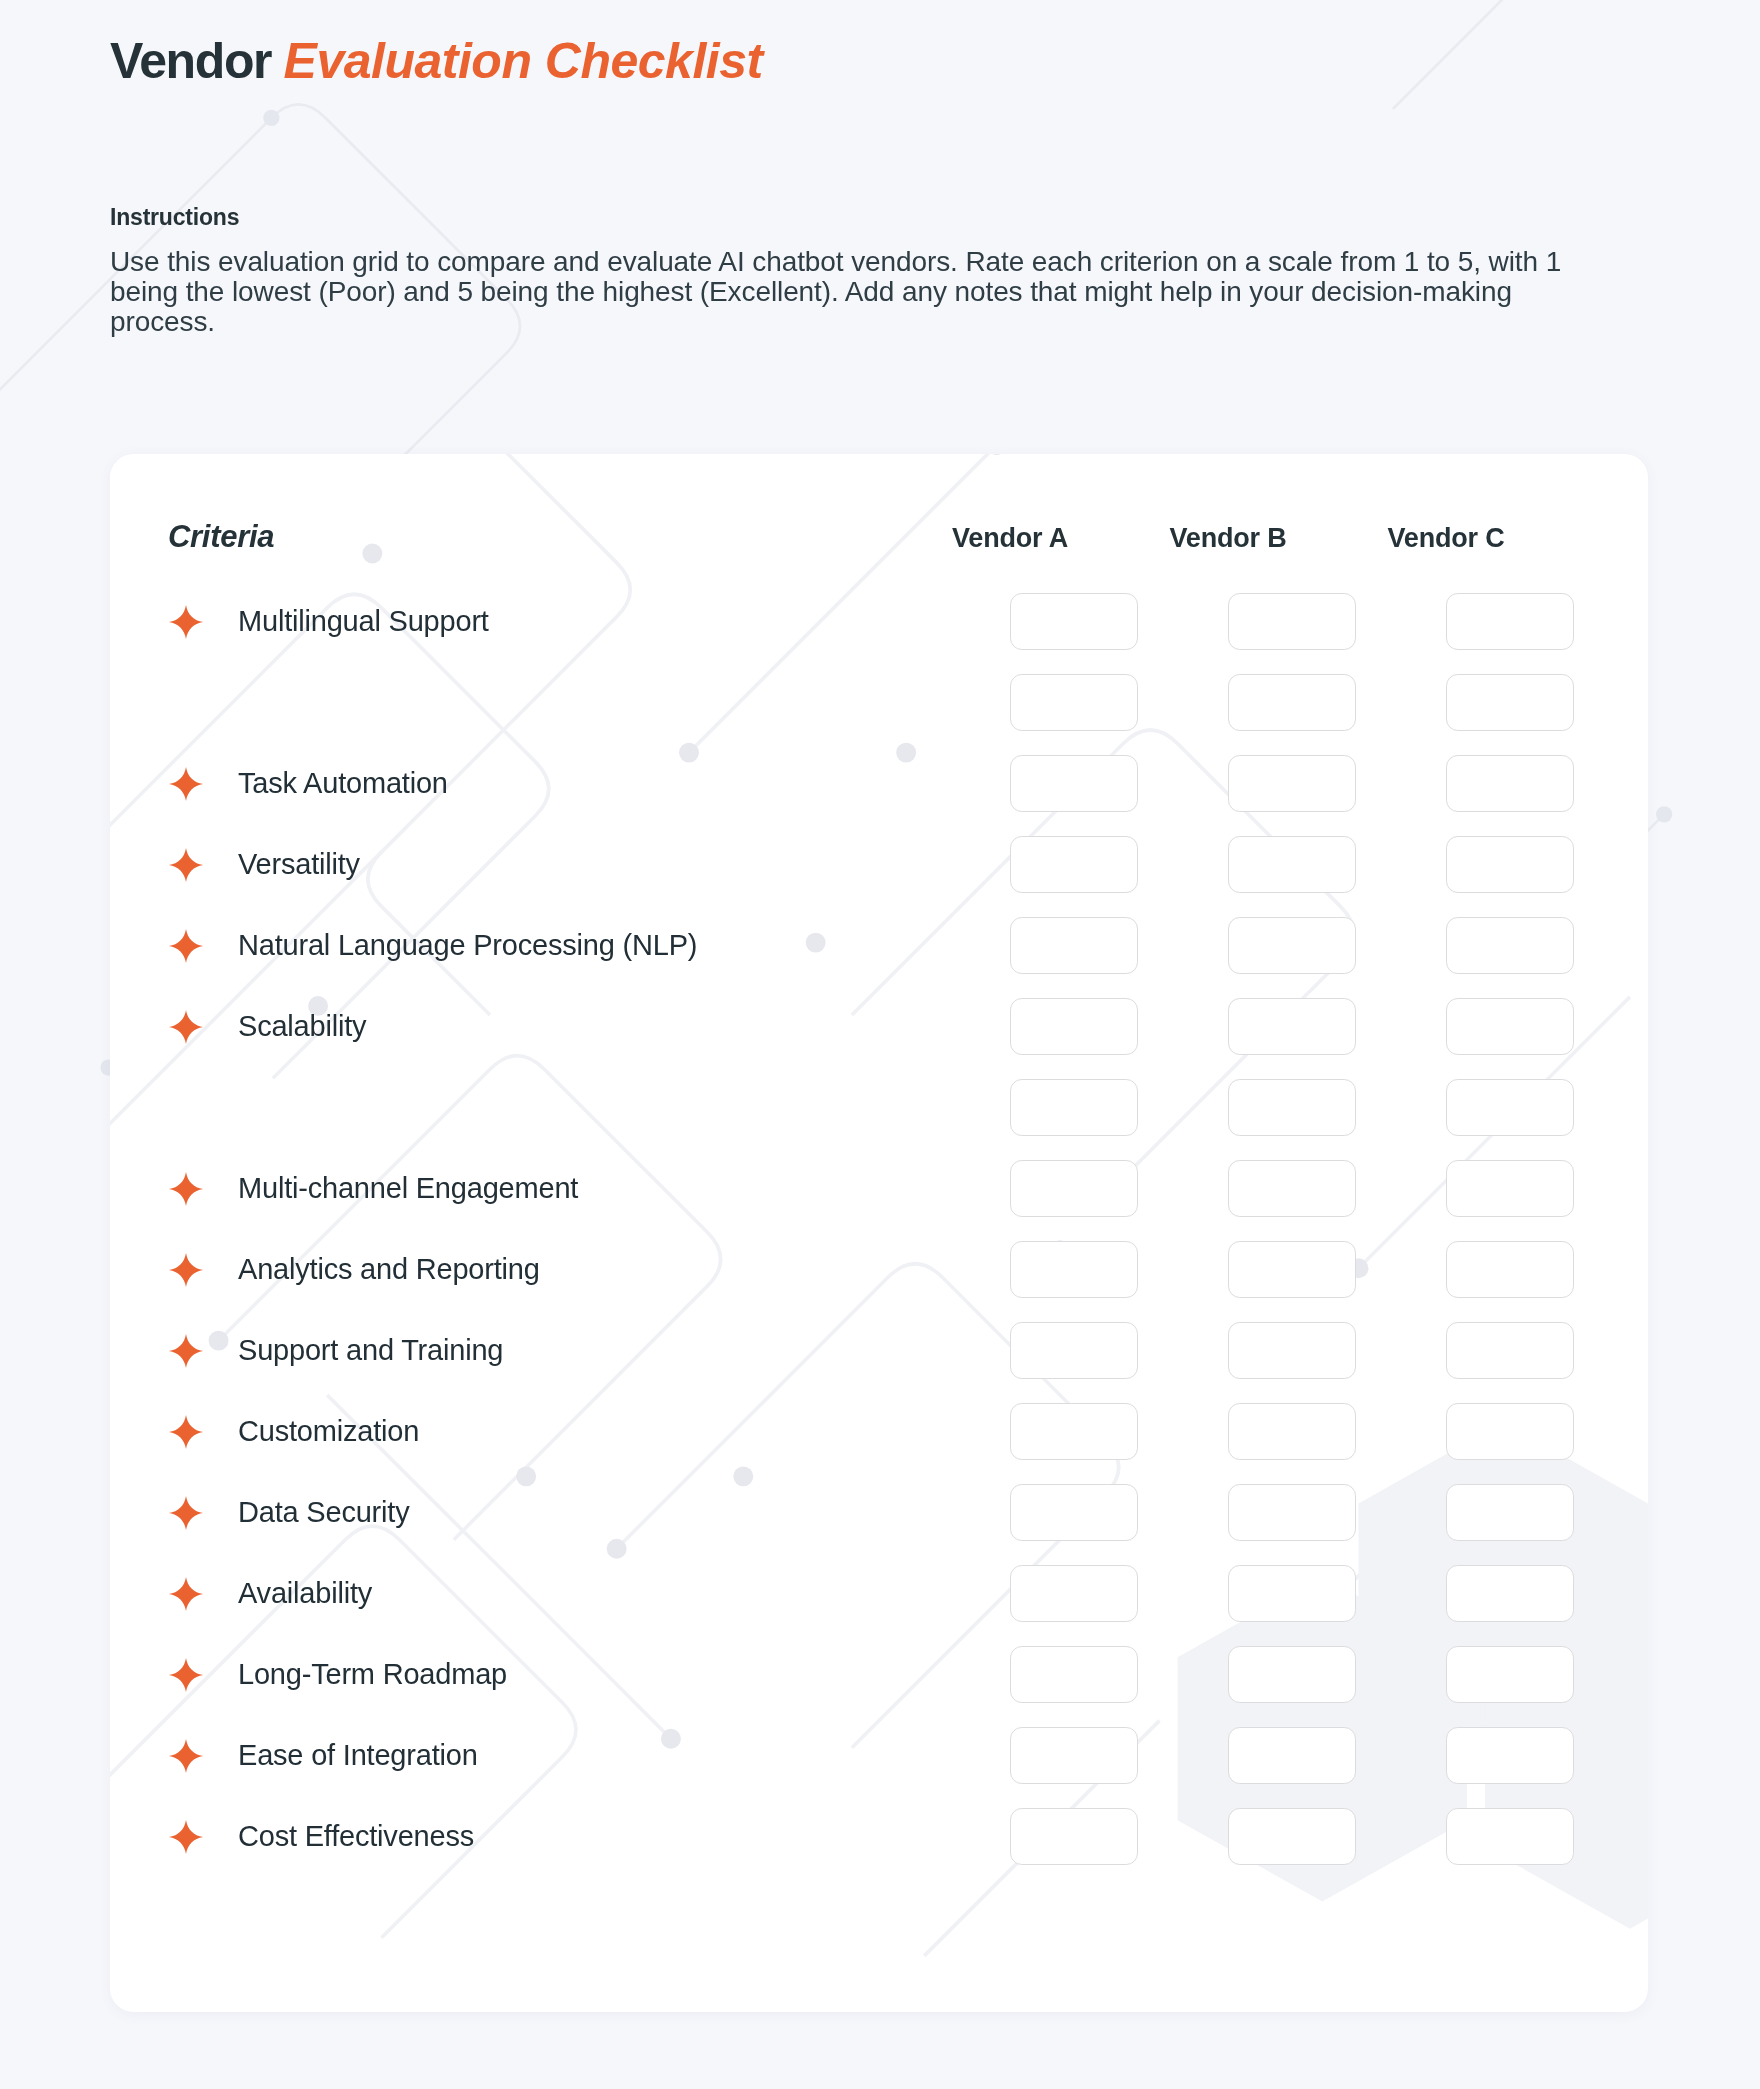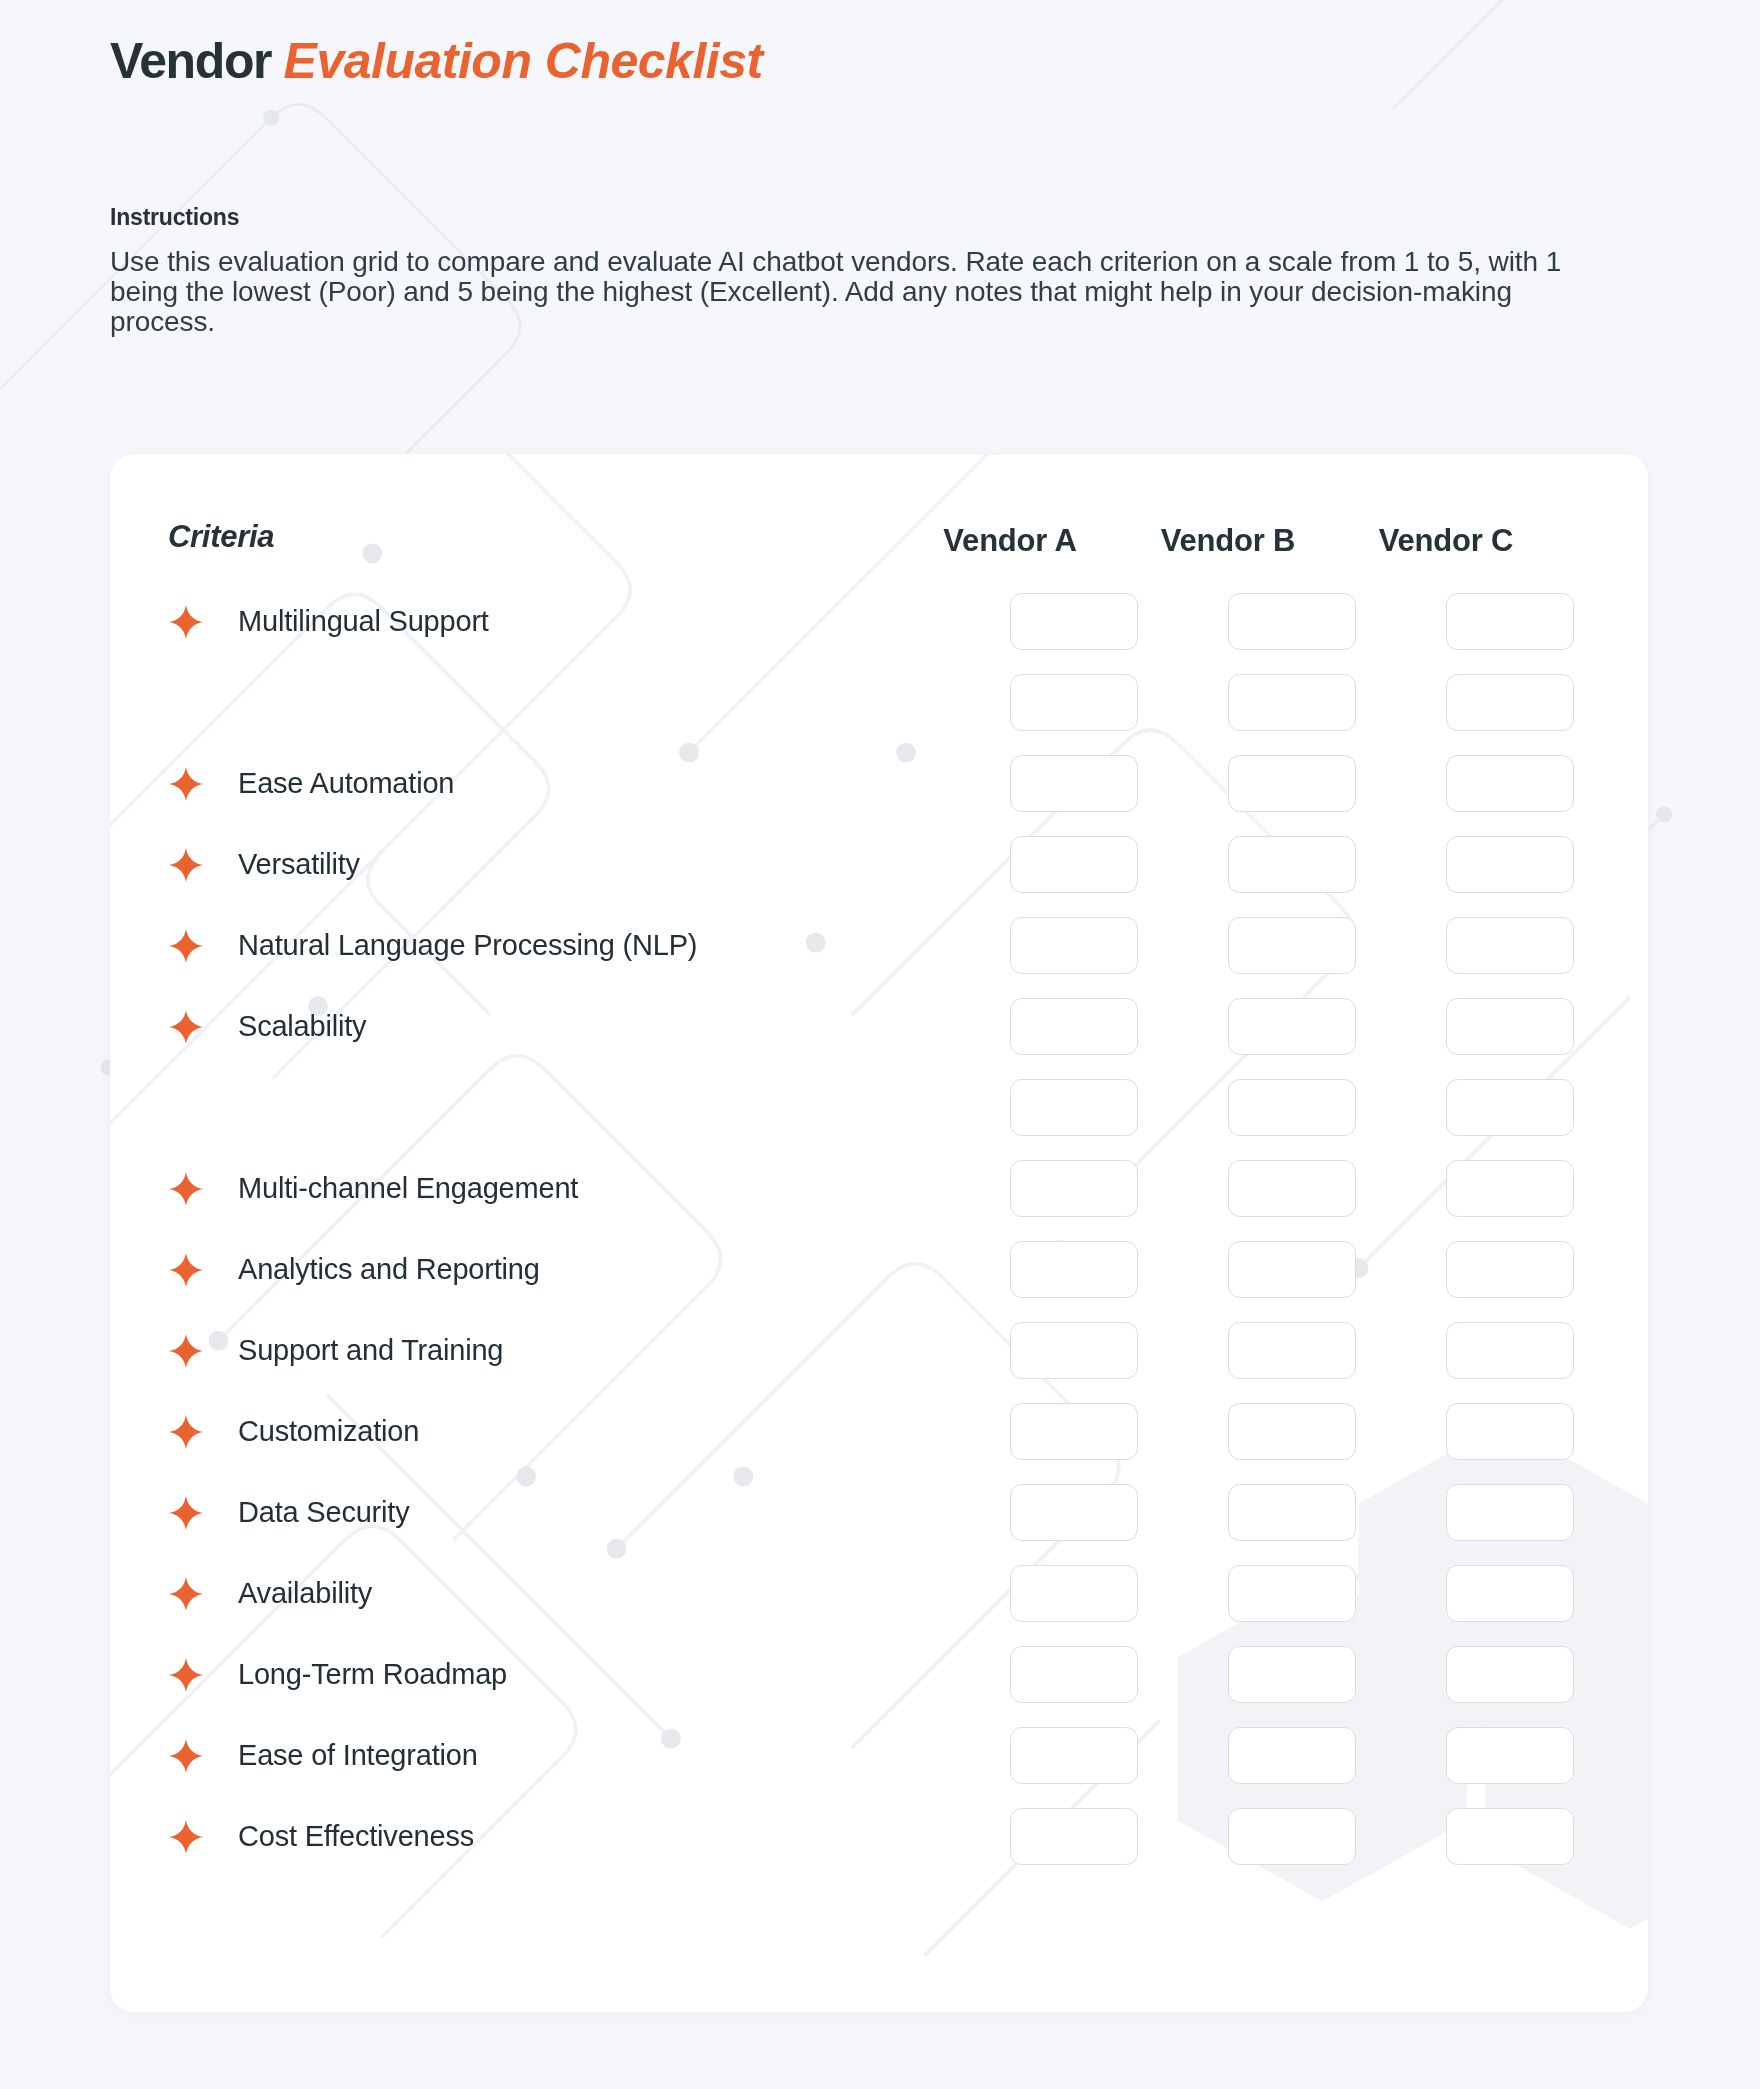--- a/index.html
+++ b/index.html
@@ -125,21 +125,21 @@
     color: #253238;
     letter-spacing: -0.3px;
     font-style: italic;
   }
 
   .head-vendor {
     position: absolute;
     top: 69px;
     width: 208px;
     text-align: center;
-    font-size: 31px;
+    font-size: 27px;
     font-weight: bold;
     color: #253238;
     letter-spacing: -0.2px;
   }
   .head-vendor.v0 { left: 796px; }
   .head-vendor.v1 { left: 1014px; }
   .head-vendor.v2 { left: 1232px; }
 
   
   .rows {
@@ -293,21 +293,21 @@
             <input class="score-box c1" type="text" value="" style="">
             <input class="score-box c2" type="text" value="" style="">
           </div>
           <div class="row">
             <div class="row-label-wrap">
               <span>
                 <svg class="star-icon" viewBox="0 0 40 40" xmlns="http://www.w3.org/2000/svg">
                   <path d="M20 1 C 21.6 11.4 28.6 18.4 39 20 C 28.6 21.6 21.6 28.6 20 39 C 18.4 28.6 11.4 21.6 1 20 C 11.4 18.4 18.4 11.4 20 1 Z" fill="#ea6230"></path>
                 </svg>
               </span>
-              <span class="row-label">Ease Automation</span>
+              <span class="row-label">Task Automation</span>
             </div>
             <input class="score-box c0" type="text" value="" style="">
             <input class="score-box c1" type="text" value="" style="">
             <input class="score-box c2" type="text" value="" style="">
           </div>
           <div class="row">
             <div class="row-label-wrap">
               <span>
                 <svg class="star-icon" viewBox="0 0 40 40" xmlns="http://www.w3.org/2000/svg">
                   <path d="M20 1 C 21.6 11.4 28.6 18.4 39 20 C 28.6 21.6 21.6 28.6 20 39 C 18.4 28.6 11.4 21.6 1 20 C 11.4 18.4 18.4 11.4 20 1 Z" fill="#ea6230"></path>

